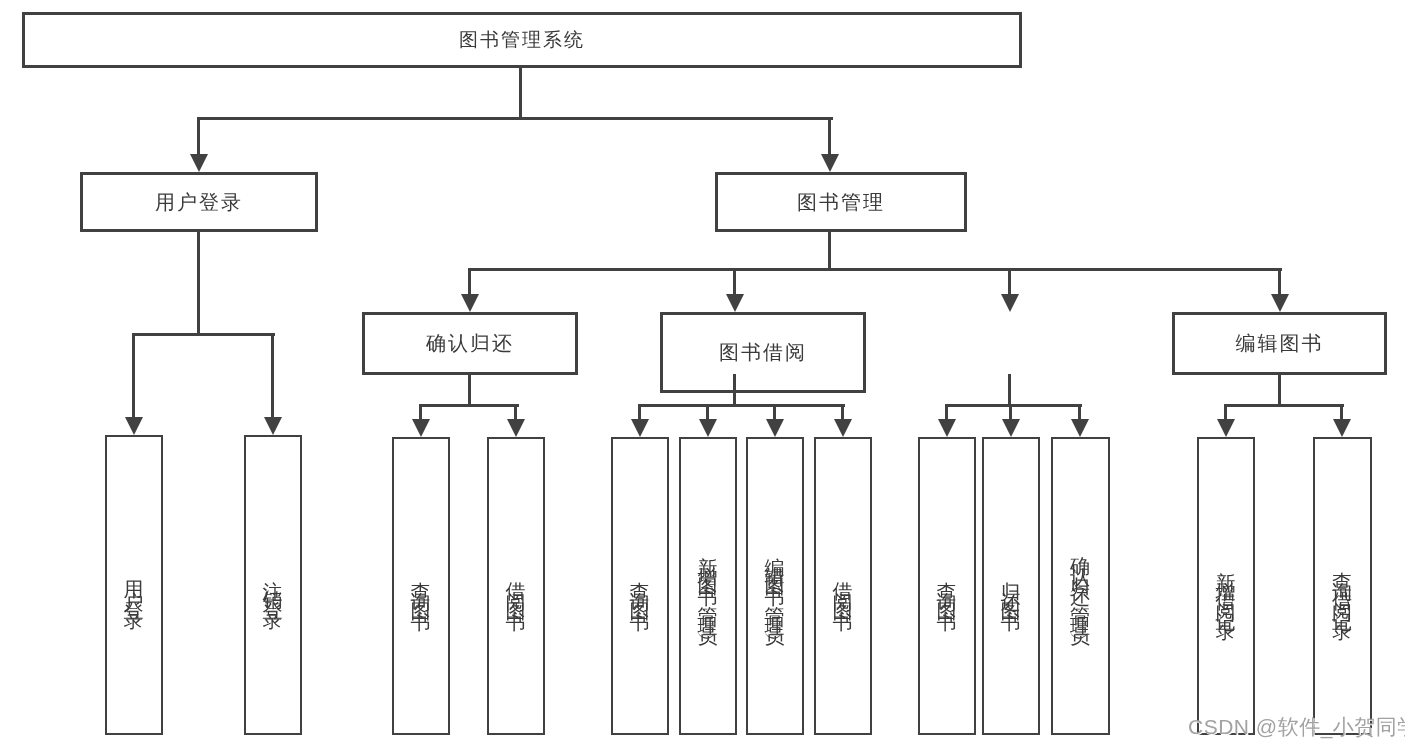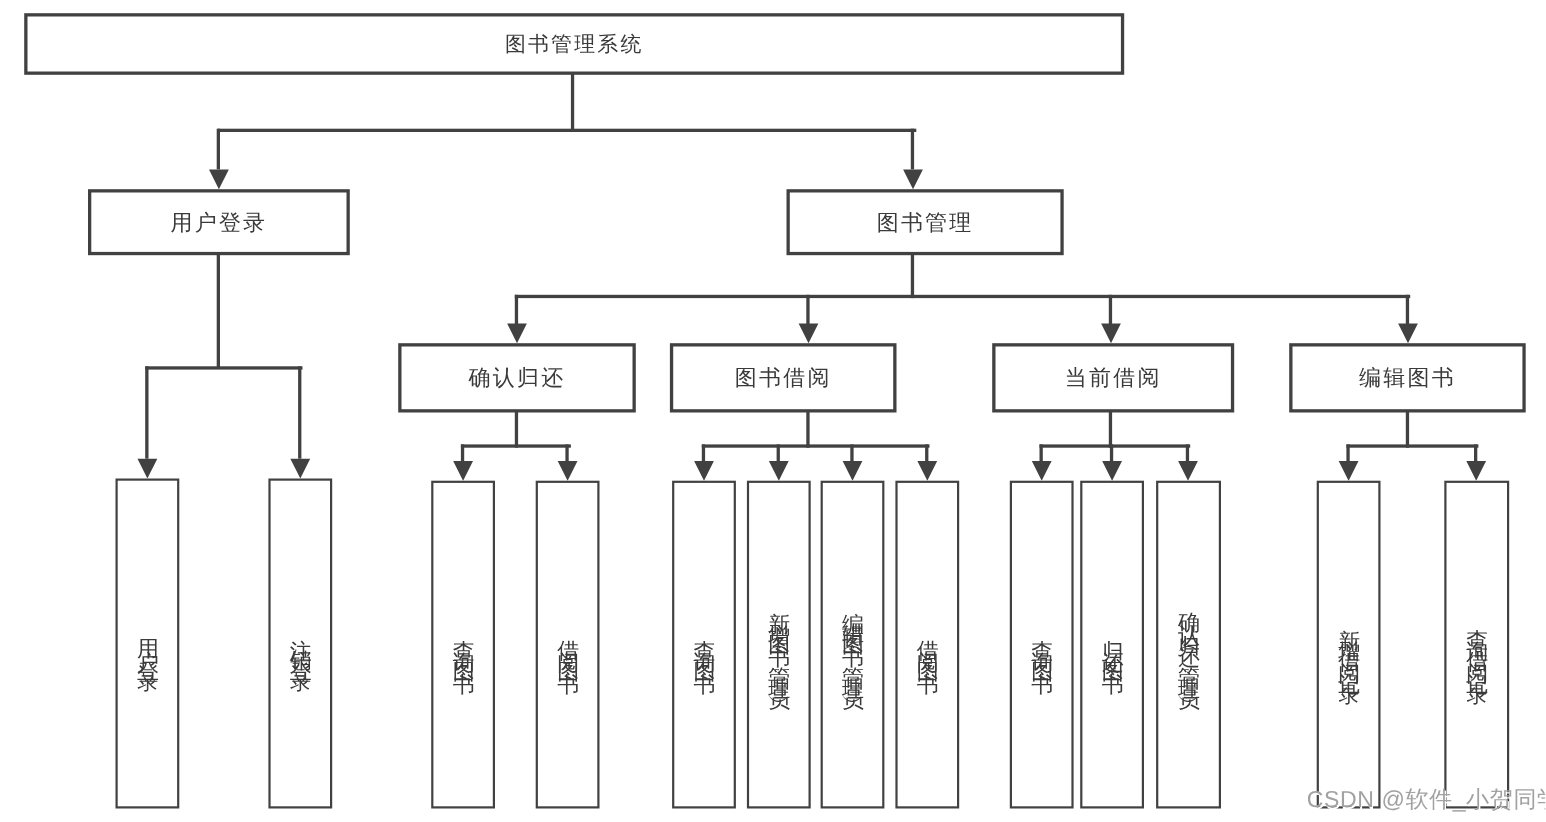--- a/index.html
+++ b/index.html
@@ -76,22 +76,21 @@
   <div class="v" style="left:468px;top:268px;height:28px"></div>
   <div class="v" style="left:733px;top:268px;height:28px"></div>
   <div class="v" style="left:1008px;top:268px;height:28px"></div>
   <div class="v" style="left:1278px;top:268px;height:28px"></div>
   <div class="a" style="left:461px;top:294px"></div>
   <div class="a" style="left:726px;top:294px"></div>
   <div class="a" style="left:1001px;top:294px"></div>
   <div class="a" style="left:1271px;top:294px"></div>
 
   <div class="node" style="left:362px;top:312px;width:216px;height:63px">确认归还</div>
-  <div class="node" style="left:609px;top:312px;width:206px;height:63px">图书借阅</div>
-  <div class="node" style="left:902px;top:312px;width:220px;height:63px">当前借阅</div>
+  <div class="node" style="left:660px;top:312px;width:206px;height:81px">图书借阅</div>
   <div class="node" style="left:1172px;top:312px;width:215px;height:63px">编辑图书</div>
 
   <div class="v" style="left:468px;top:374px;height:33px"></div>
   <div class="h" style="left:419px;top:404px;width:100px"></div>
   <div class="v" style="left:419px;top:404px;height:17px"></div>
   <div class="v" style="left:514px;top:404px;height:17px"></div>
   <div class="a" style="left:412px;top:419px"></div>
   <div class="a" style="left:507px;top:419px"></div>
 
   <div class="v" style="left:733px;top:374px;height:33px"></div>

